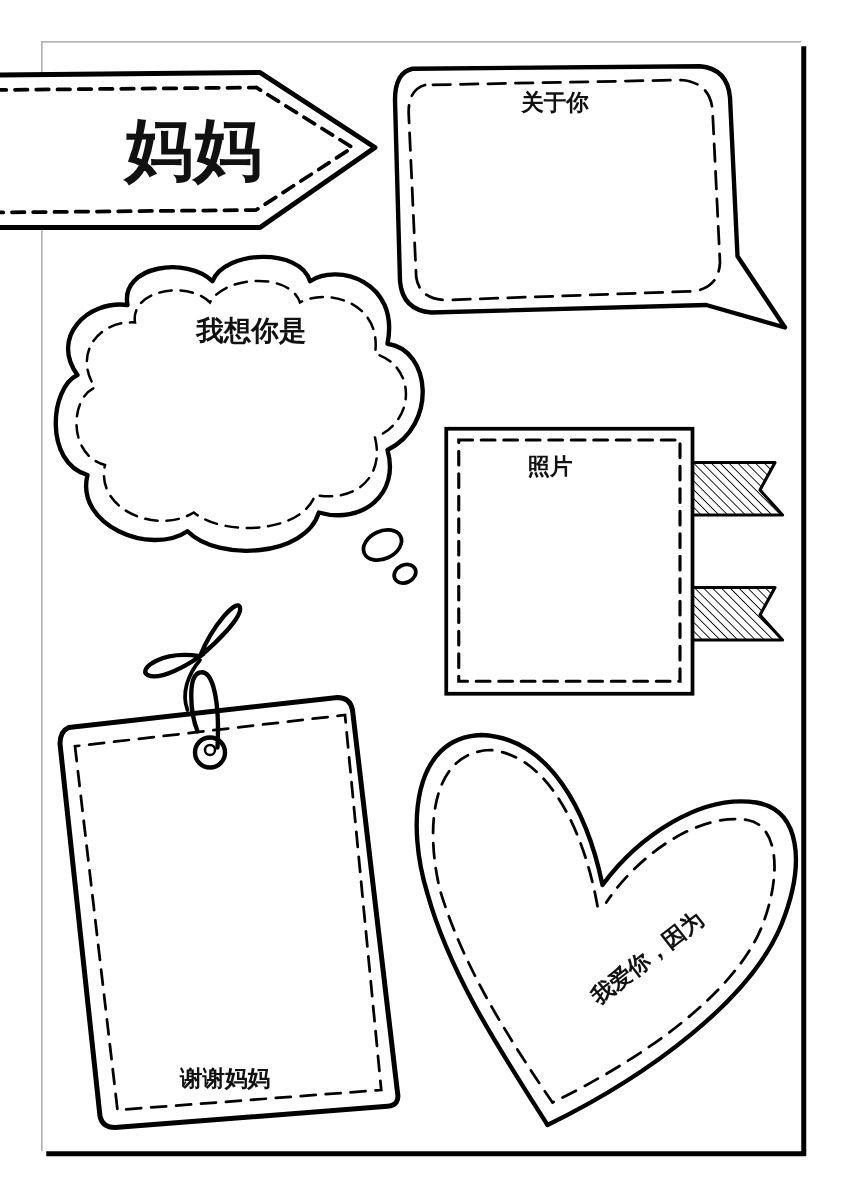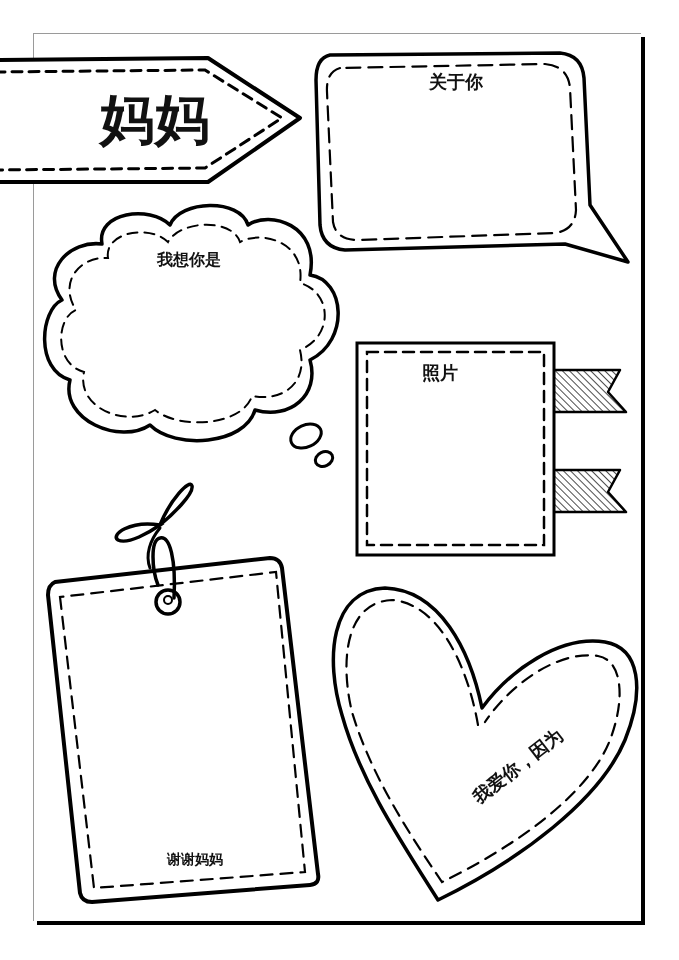--- a/index.html
+++ b/index.html
@@ -3,24 +3,24 @@
 <meta charset="utf-8">
 <style>
   html, body { margin:0; padding:0; background:#ffffff; }
   body { width:679px; height:960px; position:relative; overflow:hidden; font-family:"DejaVu Sans", sans-serif; }
   .page { position:absolute; left:33px; top:33px; width:607px; height:887px; background:#fff;
           border-top:1px solid #9a9a9a; border-left:1px solid #9a9a9a;
           box-shadow:4px 4px 0 0 #000; }
   svg.art { position:absolute; left:0; top:0; width:679px; height:960px; }
   .label { position:absolute; font-weight:bold; color:#111; white-space:nowrap; }
   .title { left:52px; top:84px; font-size:54px; letter-spacing:1px; font-weight:bold;margin-left:48px; }
-  .about { left:417px; top:70px; font-size:18px;margin-left:12px; }
-  .think { left:157px; top:250px; font-size:16px; }
+  .about { left:417px; top:70px; font-size:18px; }
+  .think { left:157px; top:250px; font-size:22px; }
   .photo { left:422px; top:361px; font-size:18px; }
-  .thanks { left:167px; top:851px; font-size:14px; }
+  .thanks { left:144px; top:851px; font-size:18px; }
   .love { left:468px; top:790px; font-size:18px; transform:rotate(-38deg); transform-origin:left top; }
   .area { position:absolute; }
 </style>
 </head>
 <body>
 
 <div class="page"></div>
 
 <svg class="art" viewBox="0 0 679 960">
   <defs>

